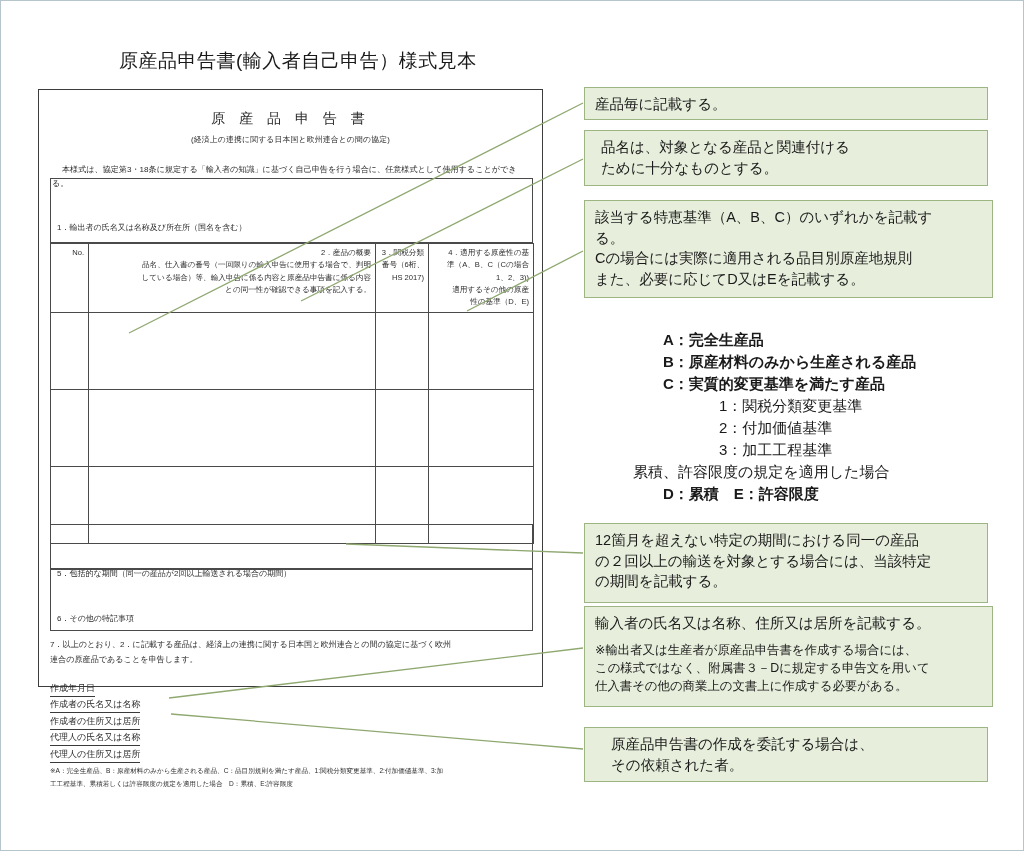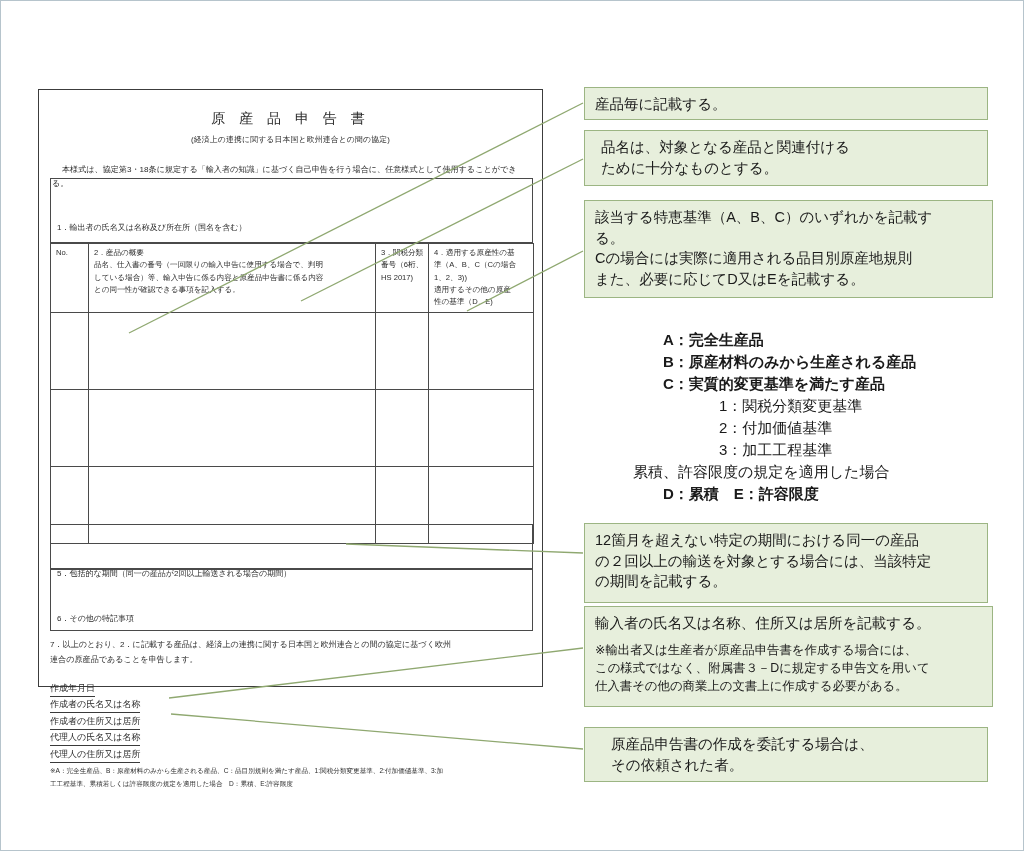--- a/index.html
+++ b/index.html
@@ -104,21 +104,21 @@
   #products-table td {
     border: 1px solid #4a4a4a;
     vertical-align: top;
     padding: 3px 4px 3px 5px;
     font-size: 7.6px;
     line-height: 1.62;
     color: #2b2b2b;
   }
   #products-table tr.head-row td { height: 62px; }
   #products-table tr.data-row td { height: 70px; }
-  .hdr-line { display: block; }
+  .hdr-line { display: block; text-align: right; }
 
   
   #declaration {
     position: absolute;
     left: 11px;
     top: 548px;
     width: 483px;
     font-size: 8.1px;
     line-height: 1.8;
     color: #2b2b2b;
@@ -200,20 +200,21 @@
     color: #1a1a1a;
   }
   #criteria-legend .l-line { display: block; white-space: nowrap; }
   #criteria-legend .l-line.indent { padding-left: 56px; font-weight: bold; }
 </style>
 </head>
 <body>
 
 <div id="page">
 
+  <div id="doc-heading">原産品申告書(輸入者自己申告）様式見本</div>
 
   <div id="form-sheet">
 
     <div class="form-title">原 産 品 申 告 書</div>
     <div class="form-subtitle">(経済上の連携に関する日本国と欧州連合との間の協定)</div>
     <div class="form-intro">本様式は、協定第3・18条に規定する「輸入者の知識」に基づく自己申告を行う場合に、任意様式として使用することができる。</div>
 
     <div class="box" id="box-exporter">
       <div class="box-label">1．輸出者の氏名又は名称及び所在所（国名を含む）</div>
     </div>

